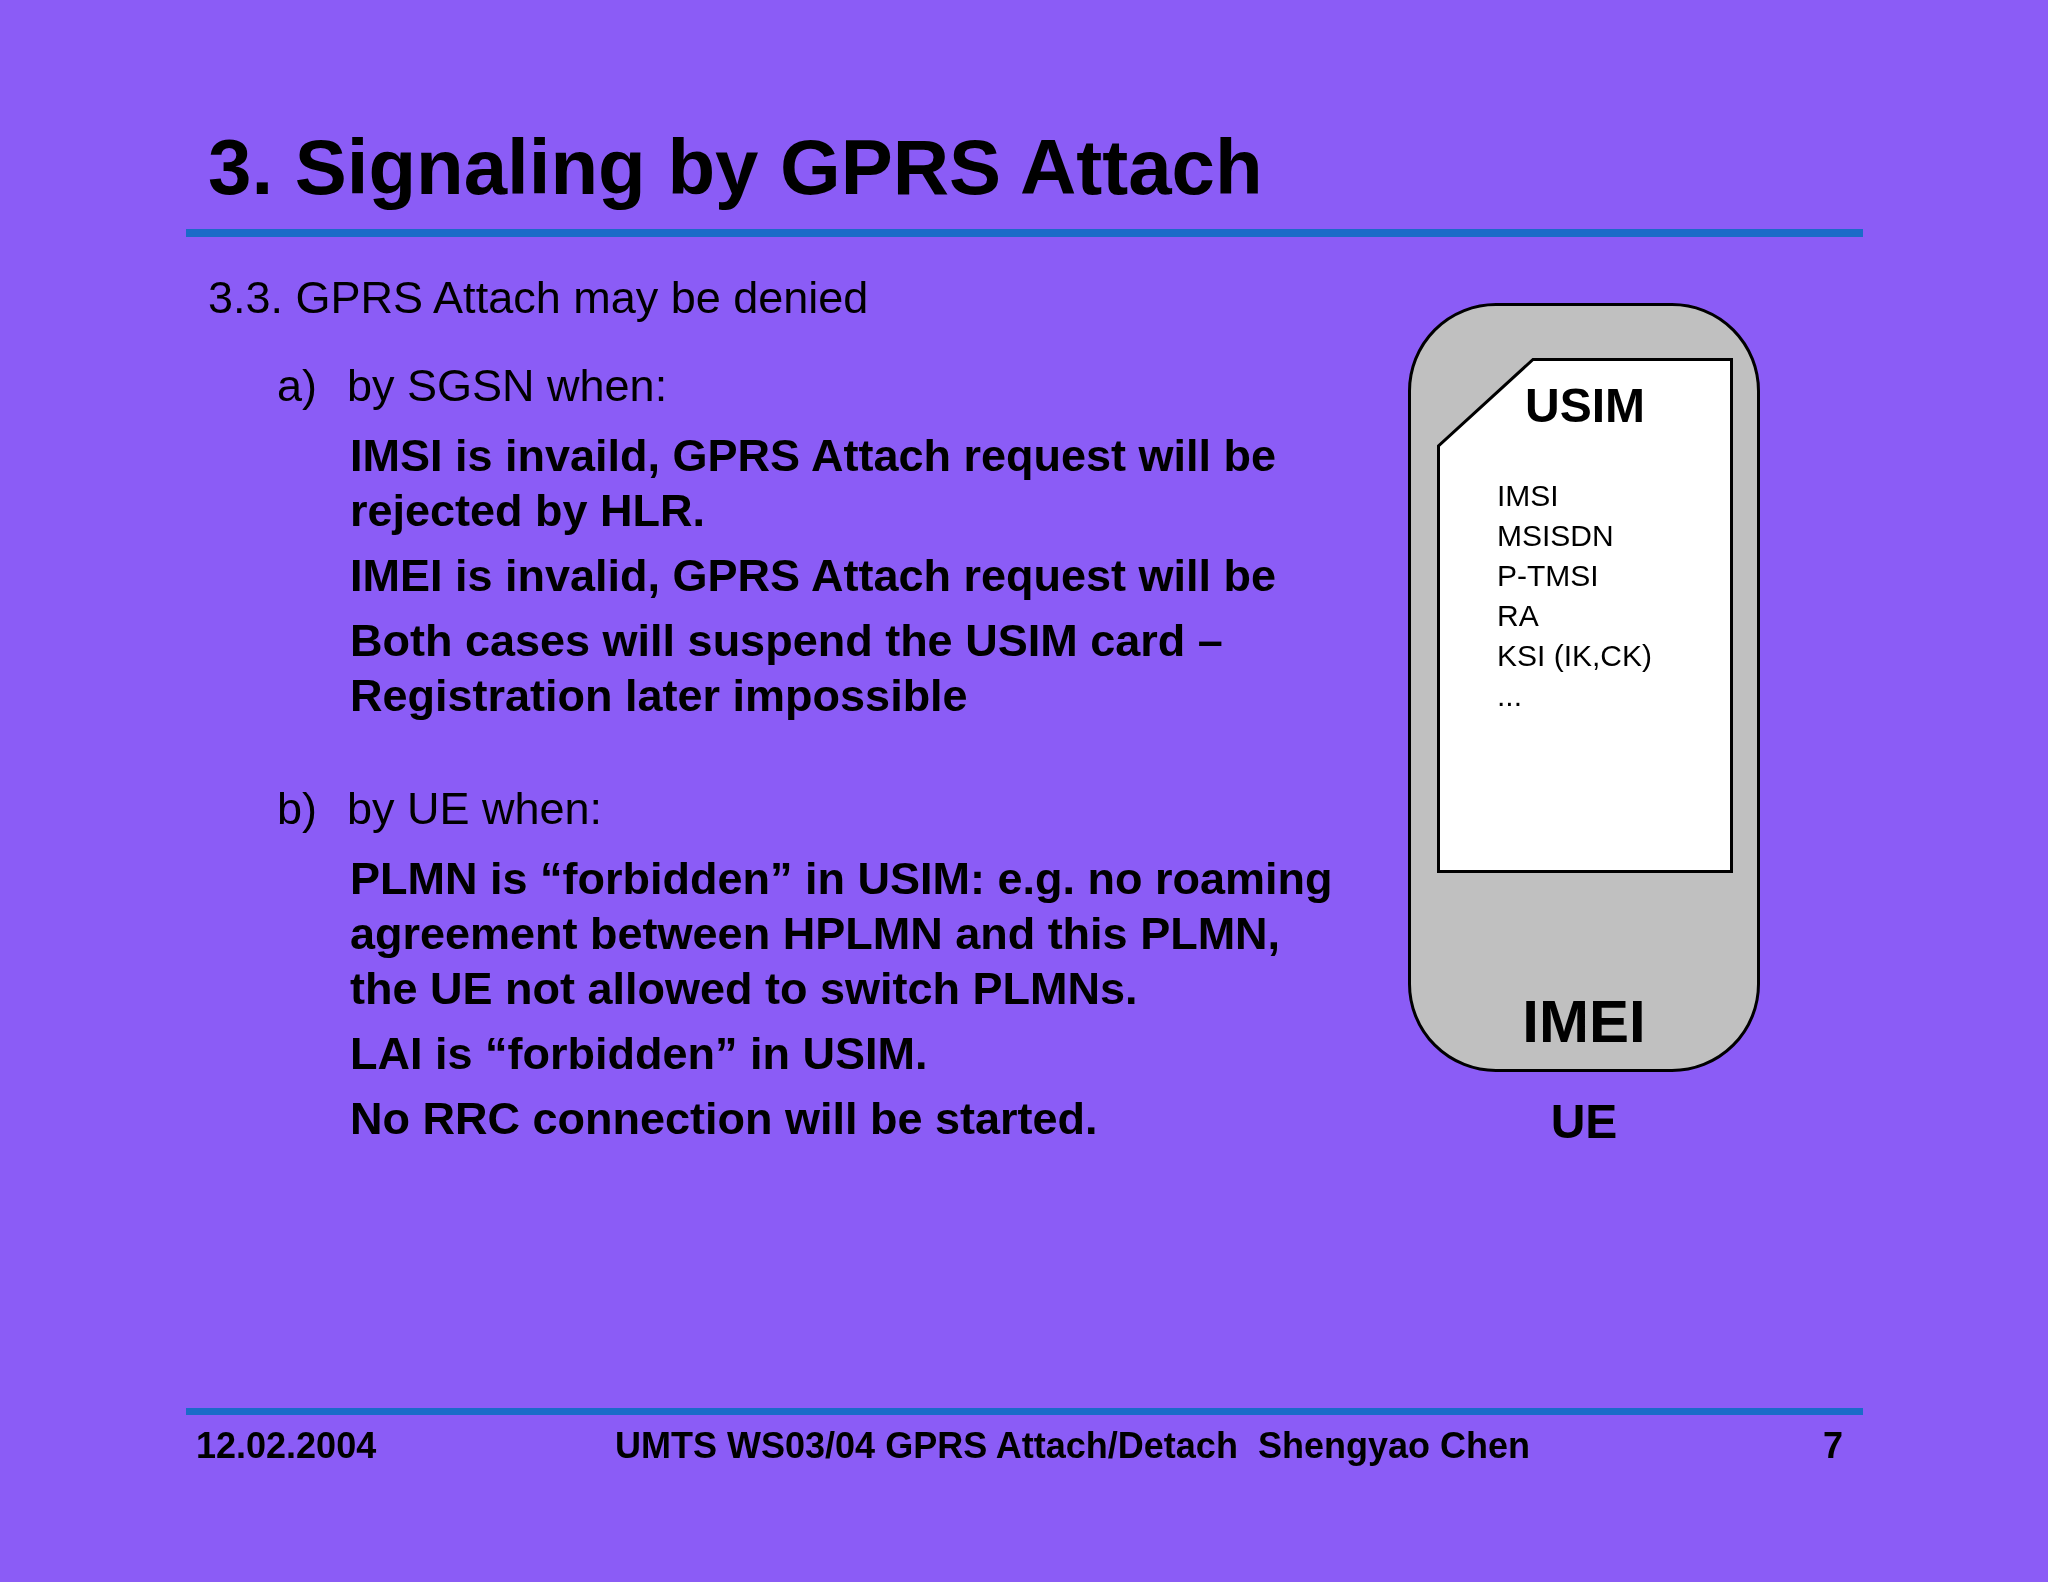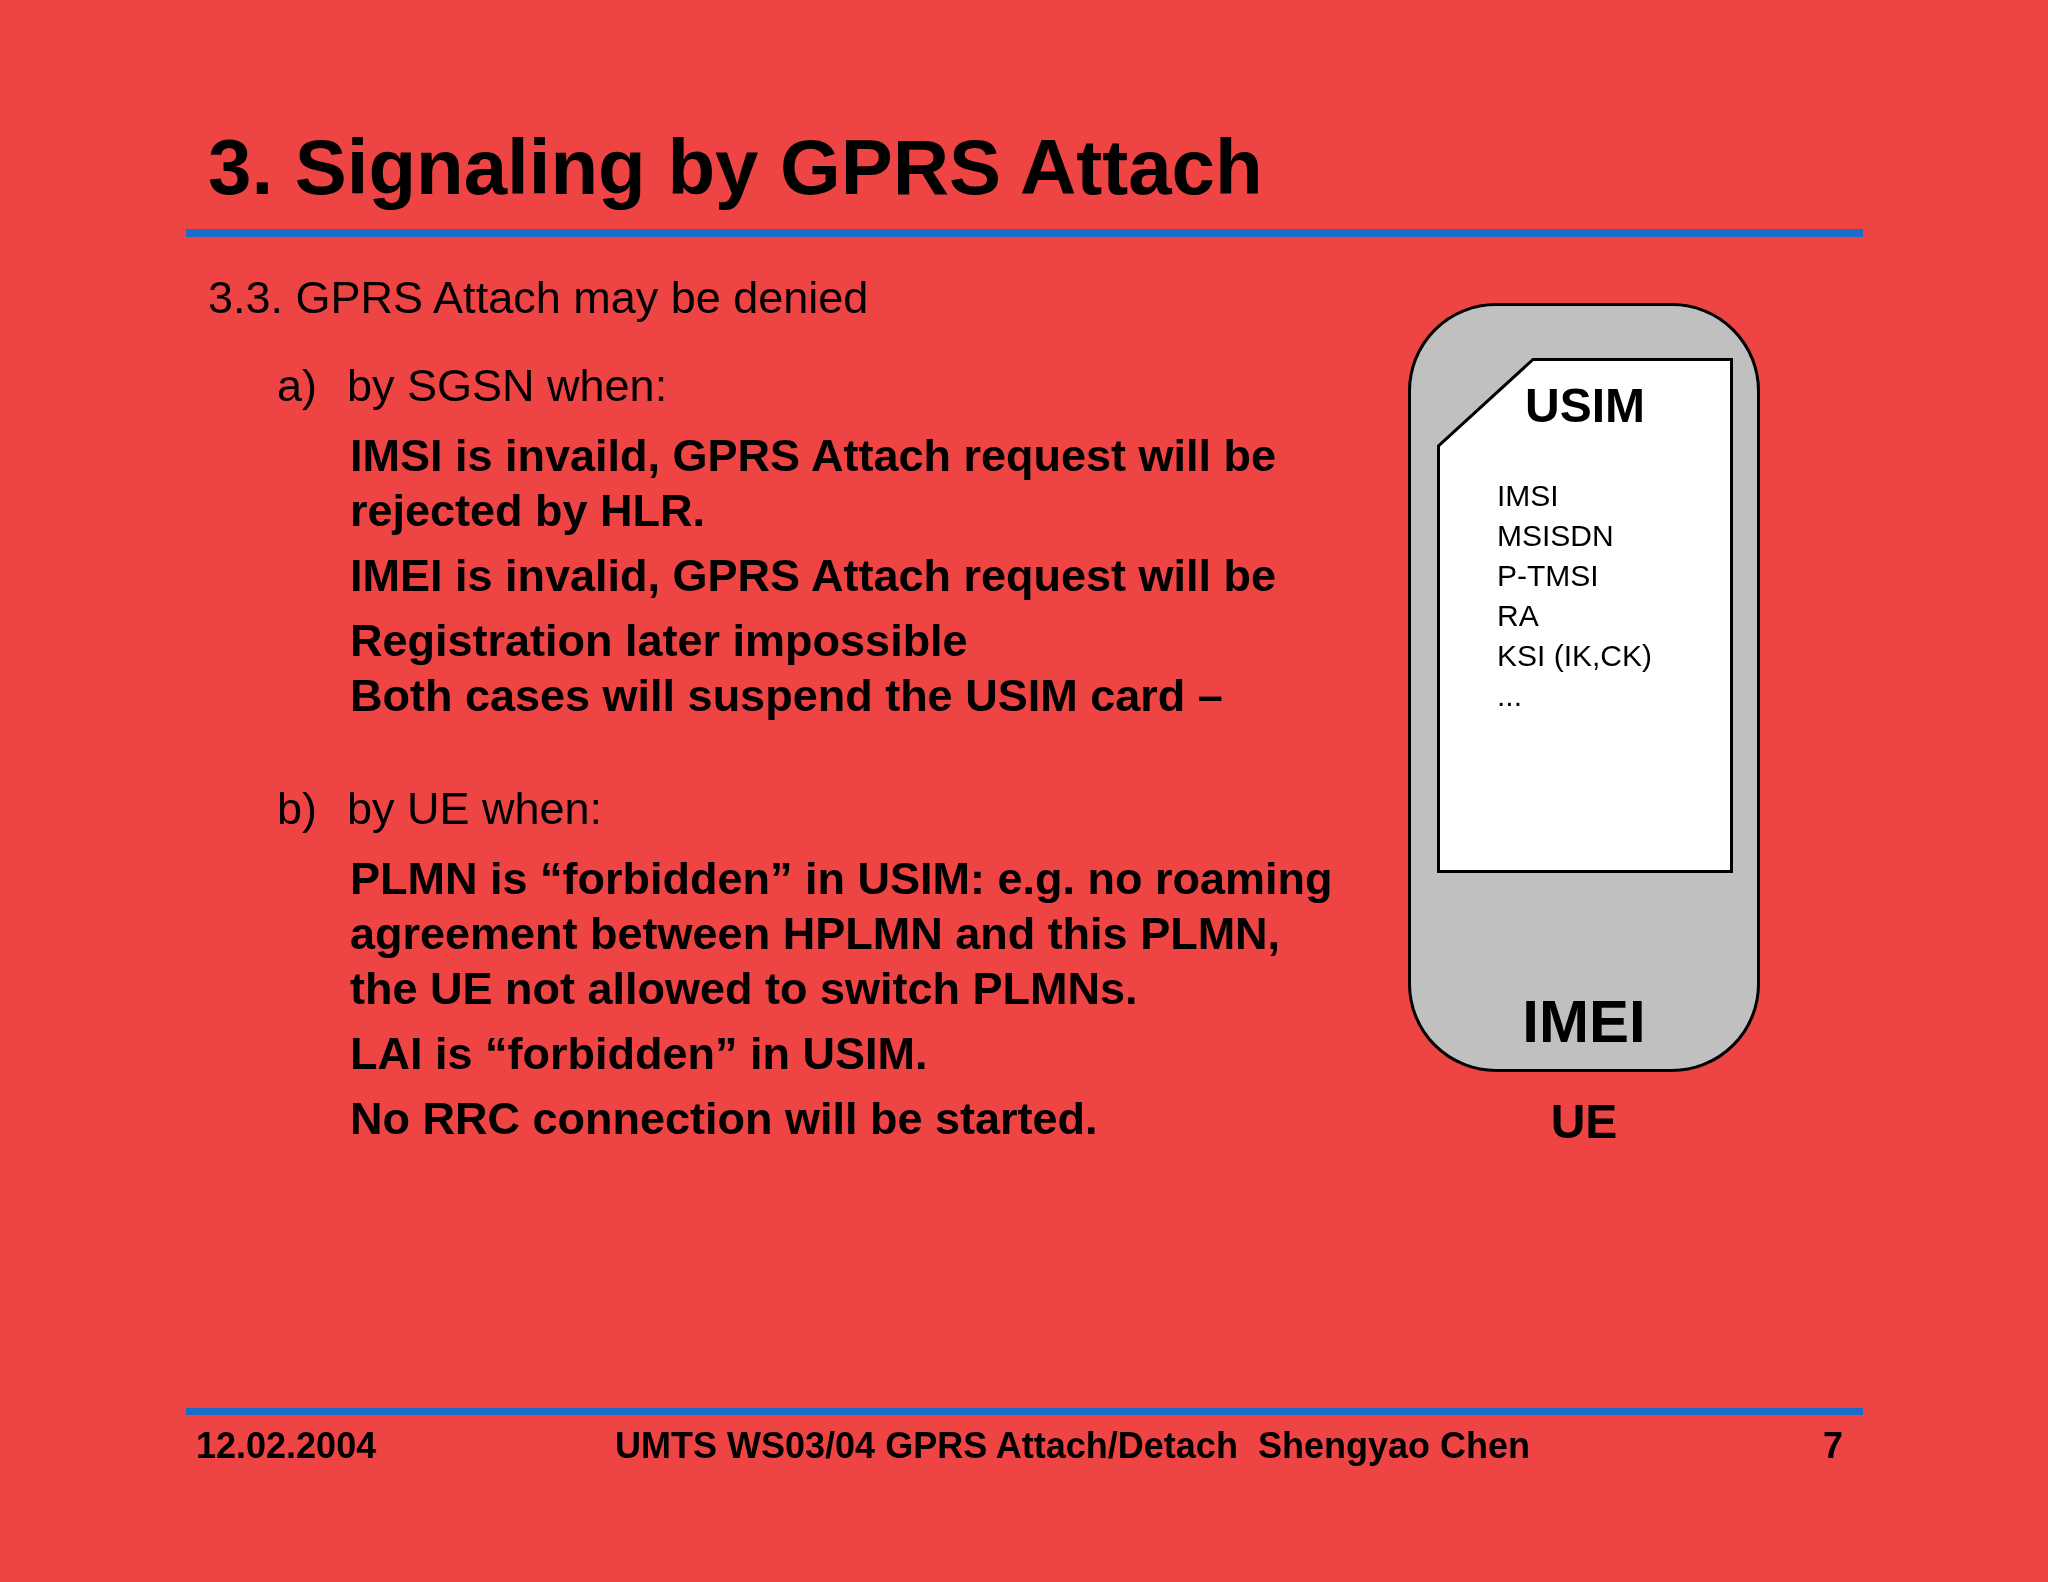--- a/index.html
+++ b/index.html
@@ -1,20 +1,20 @@
 <!DOCTYPE html>
 <html><head>
 <meta charset="utf-8">
 <style>
   html,body{margin:0;padding:0;background:#ffffff;}
   .slide{
     position:relative;
     width:2048px;
     height:1582px;
-    background:#ef4444;
+    background:#8b5cf6;
     font-family:"Liberation Sans", sans-serif;
     color:#000000;
     overflow:hidden;
   }
   
   .title{
     position:absolute;
     left:208px; top:120px;
     font-size:78px;
     font-weight:bold;
@@ -161,22 +161,22 @@
       </div>
       <div class="paras">
         <div class="para">
           <div class="tline">IMSI is invaild, GPRS Attach request will be</div>
           <div class="tline">rejected by HLR.</div>
         </div>
         <div class="para">
           <div class="tline">IMEI is invalid, GPRS Attach request will be</div>
         </div>
         <div class="para">
+          <div class="tline">Both cases will suspend the USIM card –</div>
           <div class="tline">Registration later impossible</div>
-          <div class="tline">Both cases will suspend the USIM card –</div>
         </div>
       </div>
     </div>
 
     <div class="outline-item outline-item-b">
       <div class="item-head">
         <span class="marker">b)</span><span>by UE when:</span>
       </div>
       <div class="paras">
         <div class="para">

